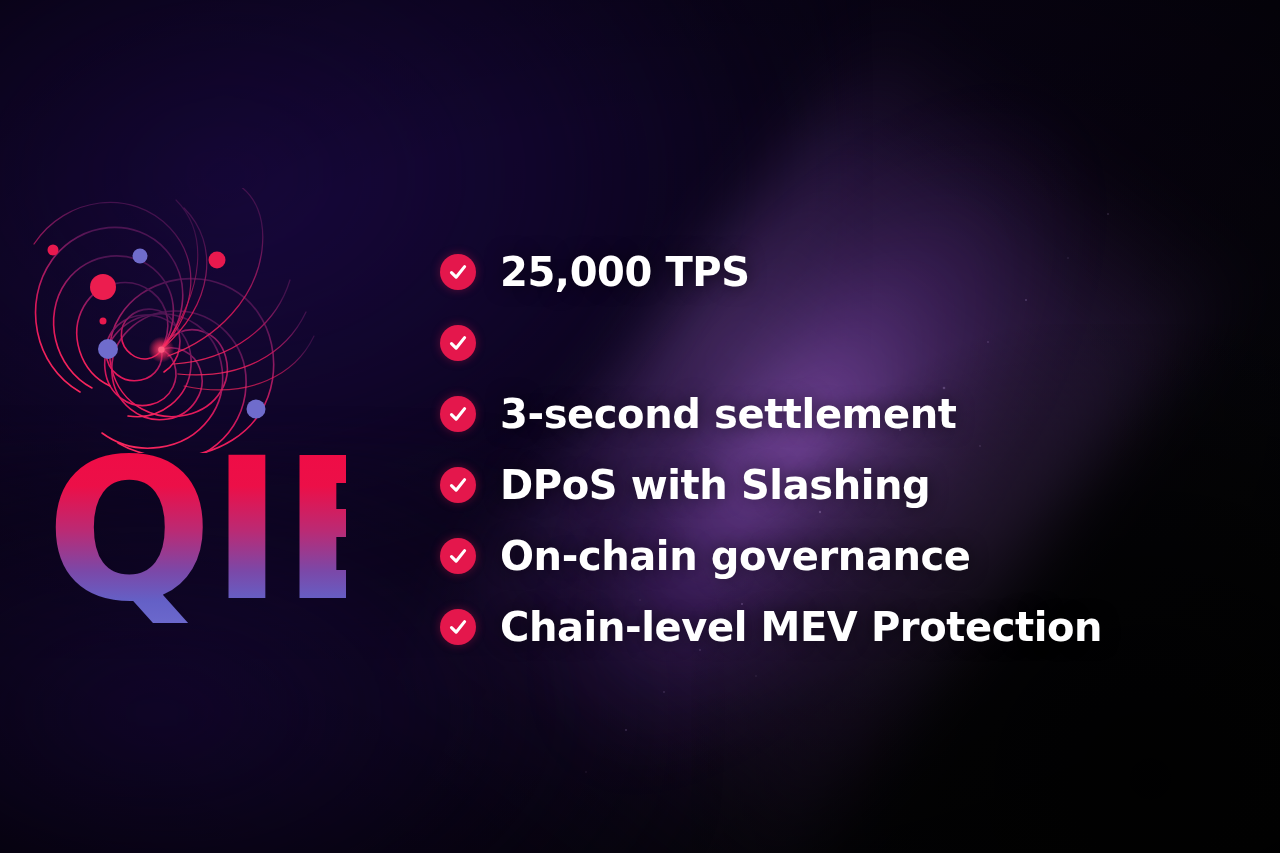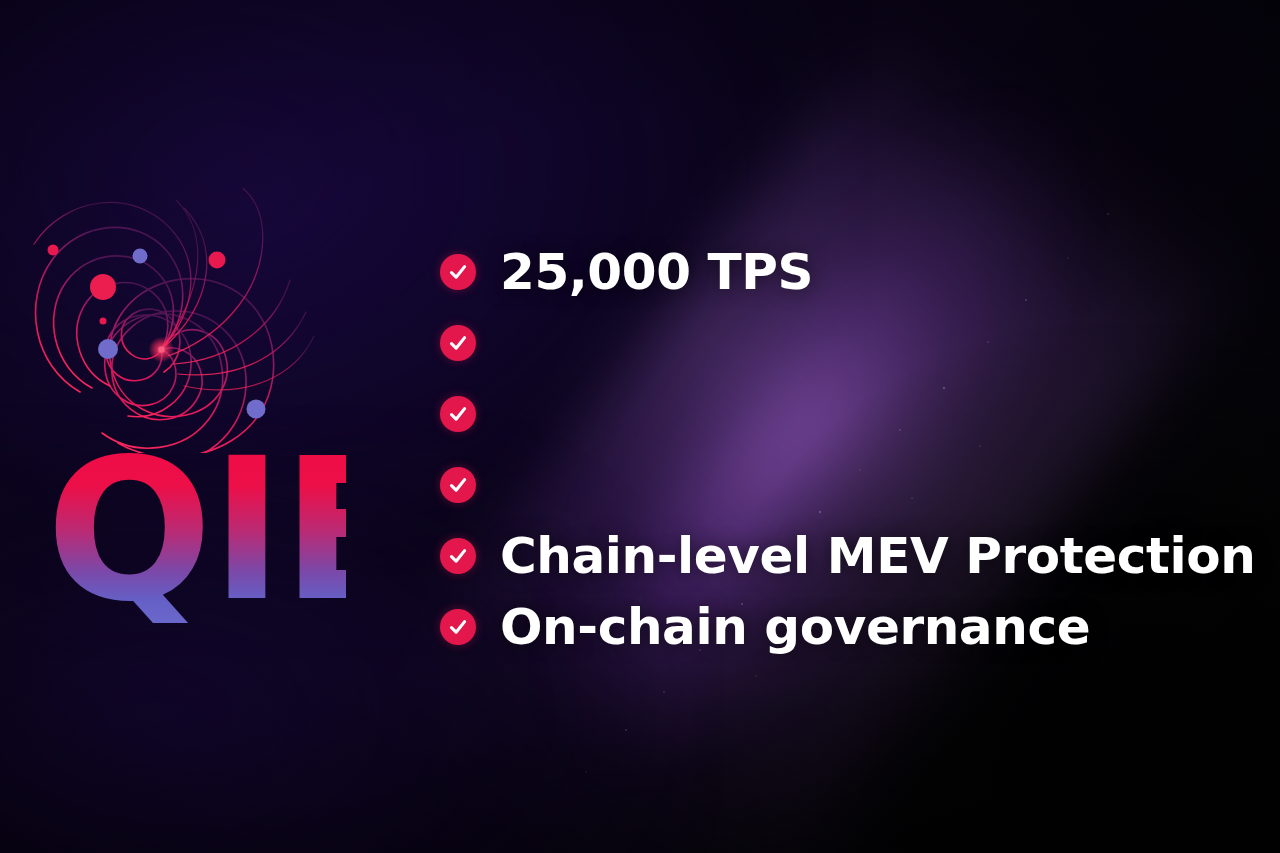--- a/index.html
+++ b/index.html
@@ -183,21 +183,21 @@
     align-items: center;
     justify-content: center;
     box-shadow: 0 0 10px rgba(228, 23, 76, 0.35);
   }
   .check-badge svg {
     display: block;
   }
   .feature-label {
     margin-left: 24px;
     color: #ffffff;
-    font-size: 50px;
+    font-size: 40px;
     font-weight: 700;
     line-height: 1;
     letter-spacing: -0.4px;
     white-space: nowrap;
     font-family: "DejaVu Sans", sans-serif;
     text-shadow: 0 0 18px rgba(0,0,0,0.55);
   }
 </style>
 </head>
 <body>
@@ -316,42 +316,44 @@
       </span>
     </div>
 
 
     <div class="feature-row">
       <span class="check-badge">
         <svg width="22" height="22" viewBox="0 0 22 22" aria-hidden="true">
           <path d="M4.5 11.6 L9.1 16.2 L17.6 5.6" fill="none" stroke="#ffffff" stroke-width="3.1" stroke-linecap="round" stroke-linejoin="round"></path>
         </svg>
       </span>
-    </div>
-
-    <div class="feature-row">
-      <span class="check-badge">
-        <svg width="22" height="22" viewBox="0 0 22 22" aria-hidden="true">
-          <path d="M4.5 11.6 L9.1 16.2 L17.6 5.6" fill="none" stroke="#ffffff" stroke-width="3.1" stroke-linecap="round" stroke-linejoin="round"></path>
-        </svg>
-      </span>
+      <span class="feature-label">3-second settlement</span>
+    </div>
+
+    <div class="feature-row">
+      <span class="check-badge">
+        <svg width="22" height="22" viewBox="0 0 22 22" aria-hidden="true">
+          <path d="M4.5 11.6 L9.1 16.2 L17.6 5.6" fill="none" stroke="#ffffff" stroke-width="3.1" stroke-linecap="round" stroke-linejoin="round"></path>
+        </svg>
+      </span>
+      <span class="feature-label">DPoS with Slashing</span>
+    </div>
+
+    <div class="feature-row">
+      <span class="check-badge">
+        <svg width="22" height="22" viewBox="0 0 22 22" aria-hidden="true">
+          <path d="M4.5 11.6 L9.1 16.2 L17.6 5.6" fill="none" stroke="#ffffff" stroke-width="3.1" stroke-linecap="round" stroke-linejoin="round"></path>
+        </svg>
+      </span>
+      <span class="feature-label">On-chain governance</span>
     </div>
 
     <div class="feature-row">
       <span class="check-badge">
         <svg width="22" height="22" viewBox="0 0 22 22" aria-hidden="true">
           <path d="M4.5 11.6 L9.1 16.2 L17.6 5.6" fill="none" stroke="#ffffff" stroke-width="3.1" stroke-linecap="round" stroke-linejoin="round"></path>
         </svg>
       </span>
       <span class="feature-label">Chain-level MEV Protection</span>
-    </div>
-
-    <div class="feature-row">
-      <span class="check-badge">
-        <svg width="22" height="22" viewBox="0 0 22 22" aria-hidden="true">
-          <path d="M4.5 11.6 L9.1 16.2 L17.6 5.6" fill="none" stroke="#ffffff" stroke-width="3.1" stroke-linecap="round" stroke-linejoin="round"></path>
-        </svg>
-      </span>
-      <span class="feature-label">On-chain governance</span>
     </div>
 
   </div>
 </div>
 
 </body></html>

